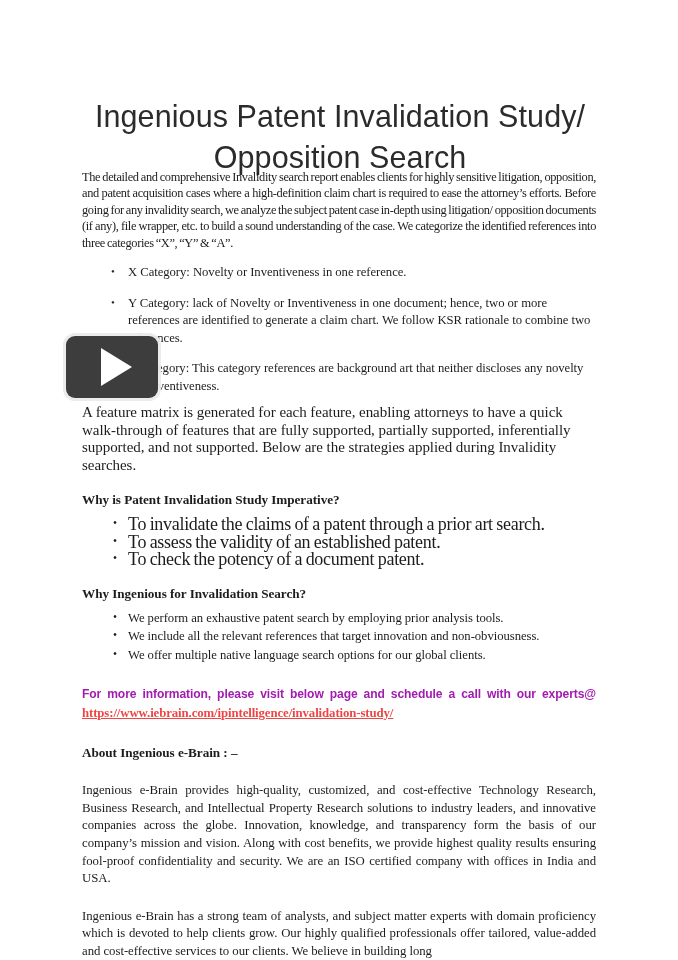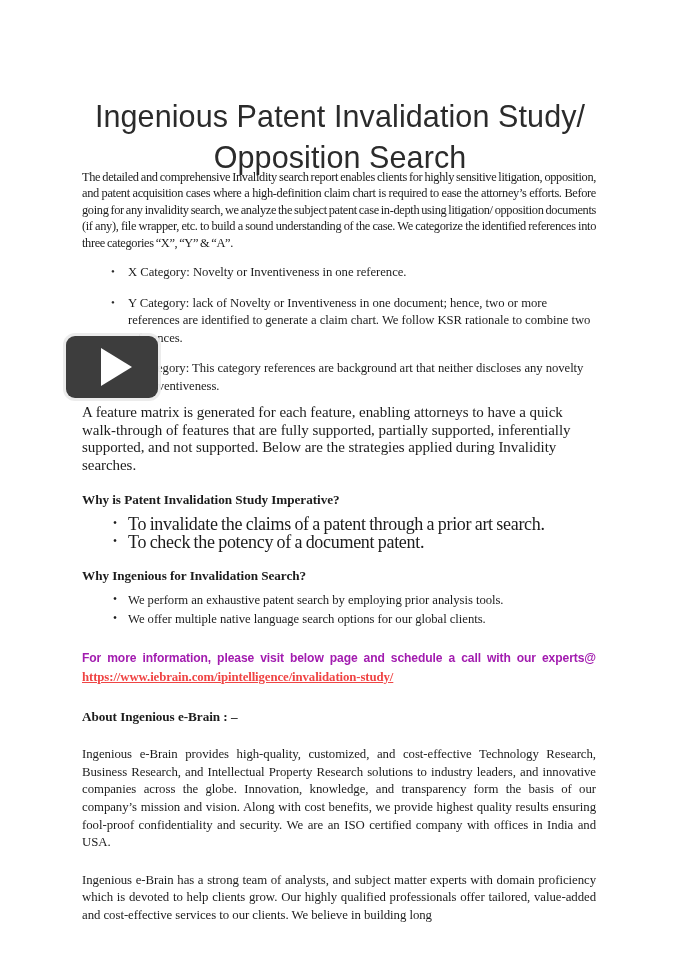--- a/index.html
+++ b/index.html
@@ -220,27 +220,29 @@
       <li>Y Category: lack of Novelty or Inventiveness in one document; hence, two or more references are identified to generate a claim chart. We follow KSR rationale to combine two references.</li>
       <li>A Category: This category references are background art that neither discloses any novelty nor inventiveness.</li>
     </ul>
 
     <p class="after-list">A feature matrix is generated for each feature, enabling attorneys to have a quick walk-through of features that are fully supported, partially supported, inferentially supported, and not supported. Below are the strategies applied during Invalidity searches.</p>
 
     <h2 class="section-head">Why is Patent Invalidation Study Imperative?</h2>
 
     <ul class="tight-list cond">
       <li>To invalidate the claims of a patent through a prior art search.</li>
+      <li>To assess the validity of an established patent.</li>
       <li>To check the potency of a document patent.</li>
     </ul>
 
     <h2 class="section-head">Why Ingenious for Invalidation Search?</h2>
 
     <ul class="tight-list roomy">
       <li>We perform an exhaustive patent search by employing prior analysis tools.</li>
+      <li>We include all the relevant references that target innovation and non-obviousness.</li>
       <li>We offer multiple native language search options for our global clients.</li>
     </ul>
 
     <div class="cta-block">
       <div class="cta-line">For more information, please visit below page and schedule a call with our experts@</div>
       <a class="cta-link">https://www.iebrain.com/ipintelligence/invalidation-study/</a>
     </div>
 
     <h2 class="about-head">About Ingenious e-Brain : –</h2>
 

